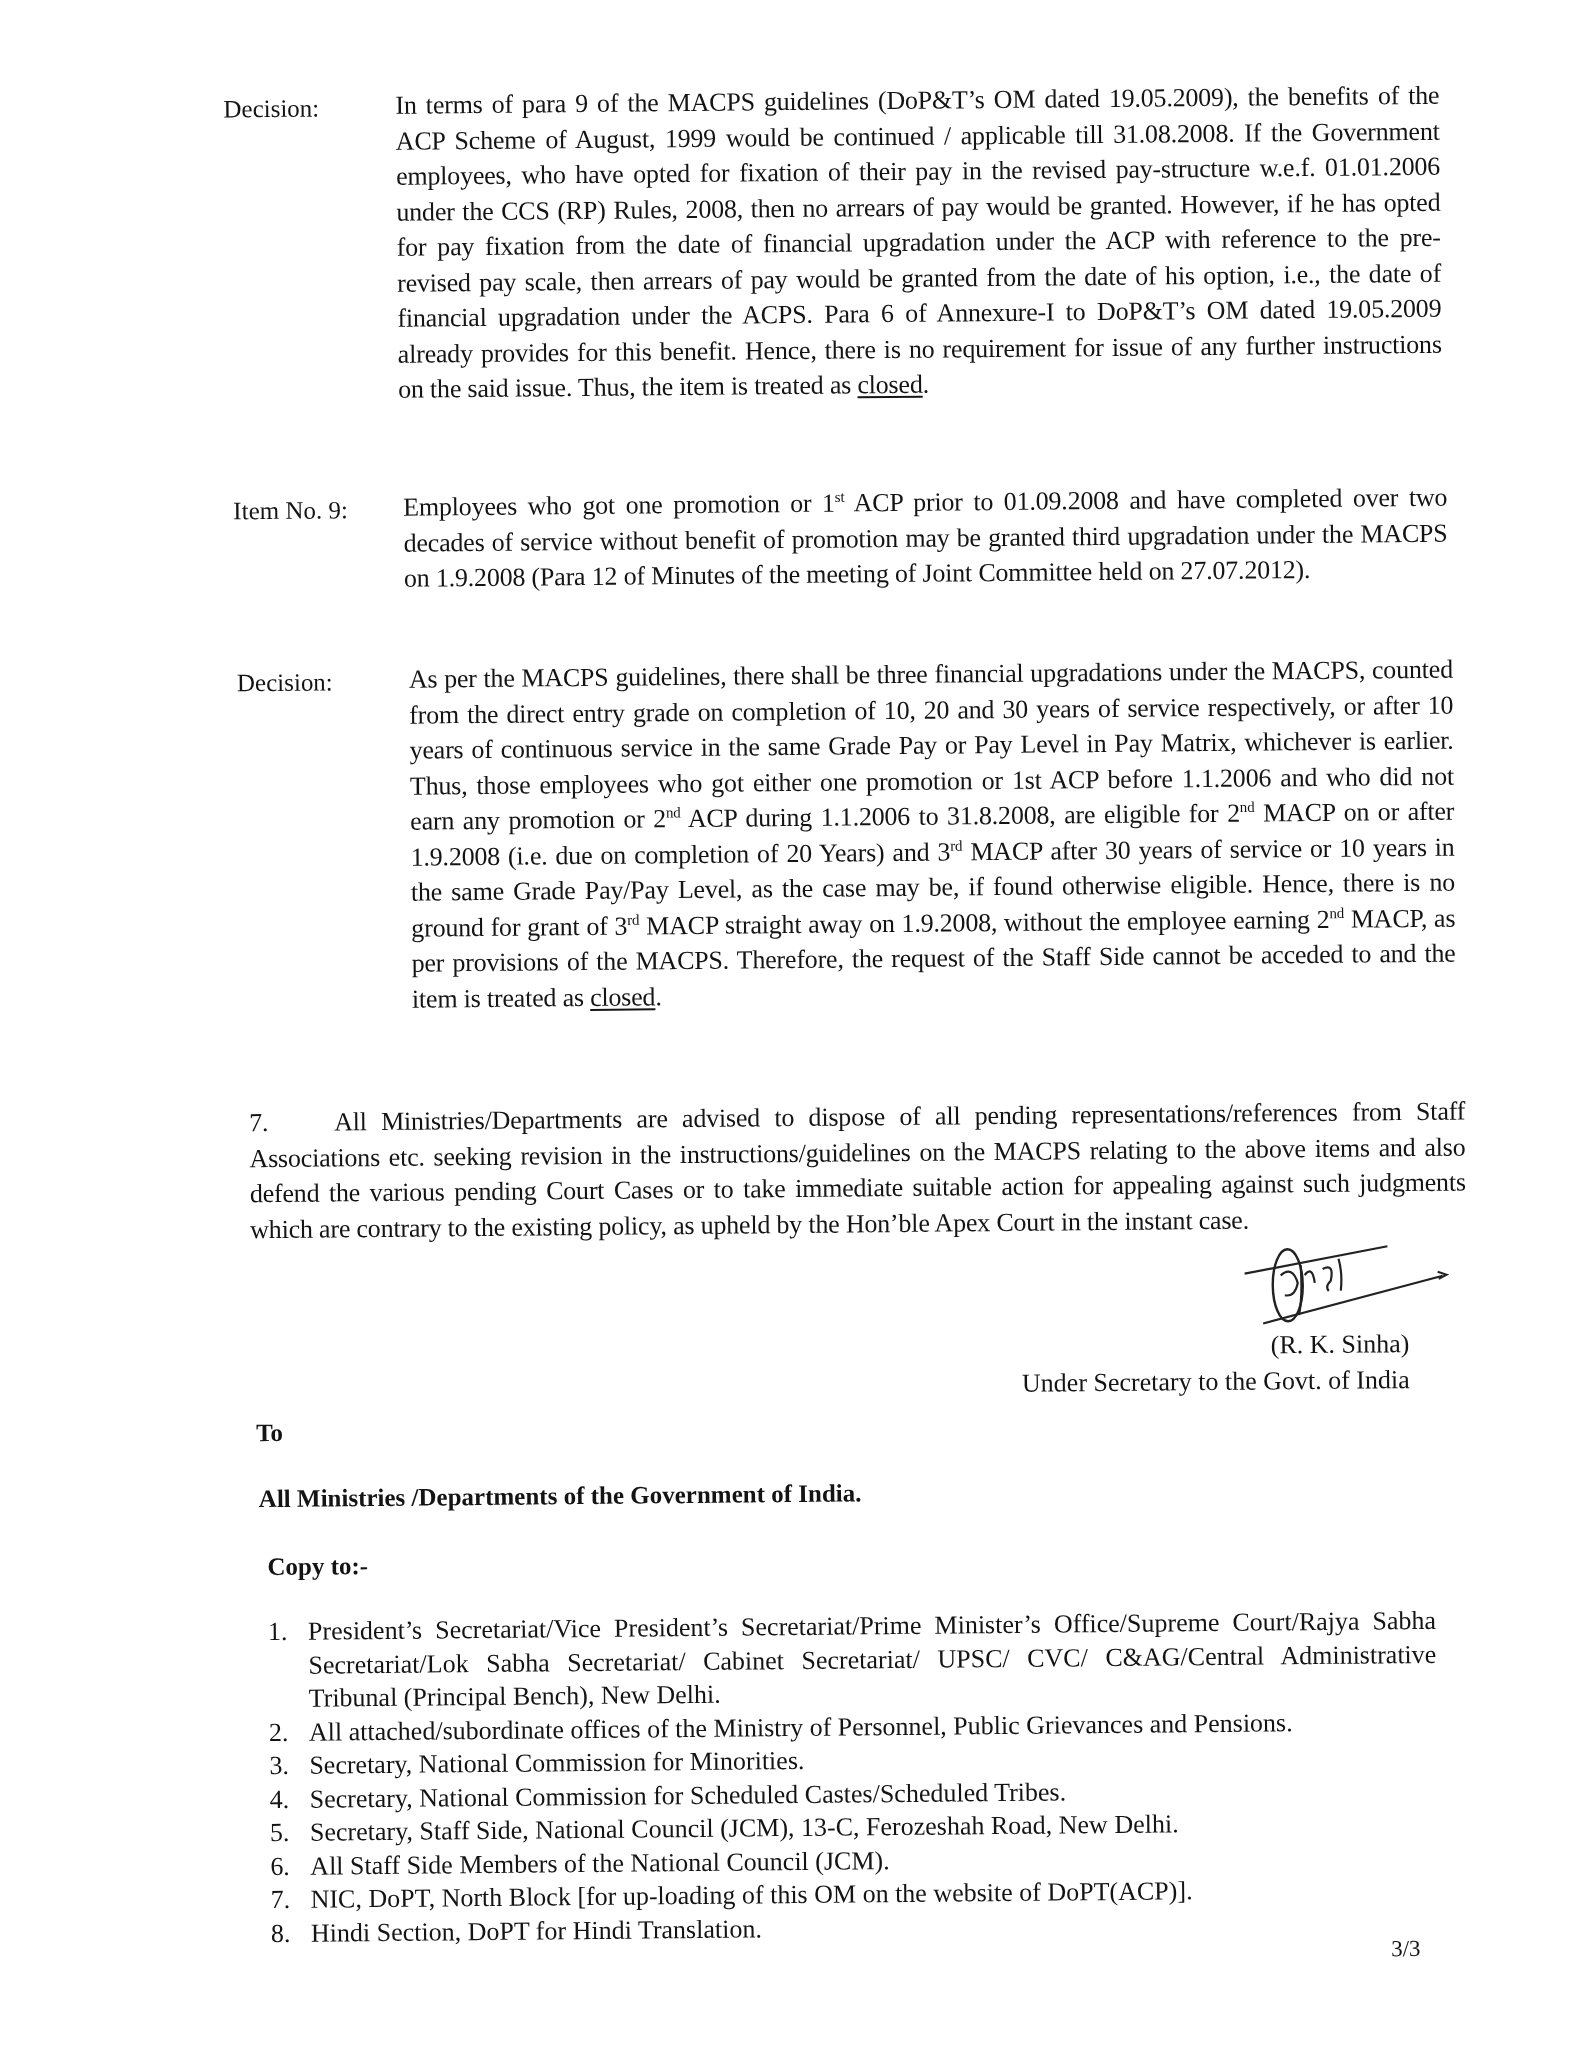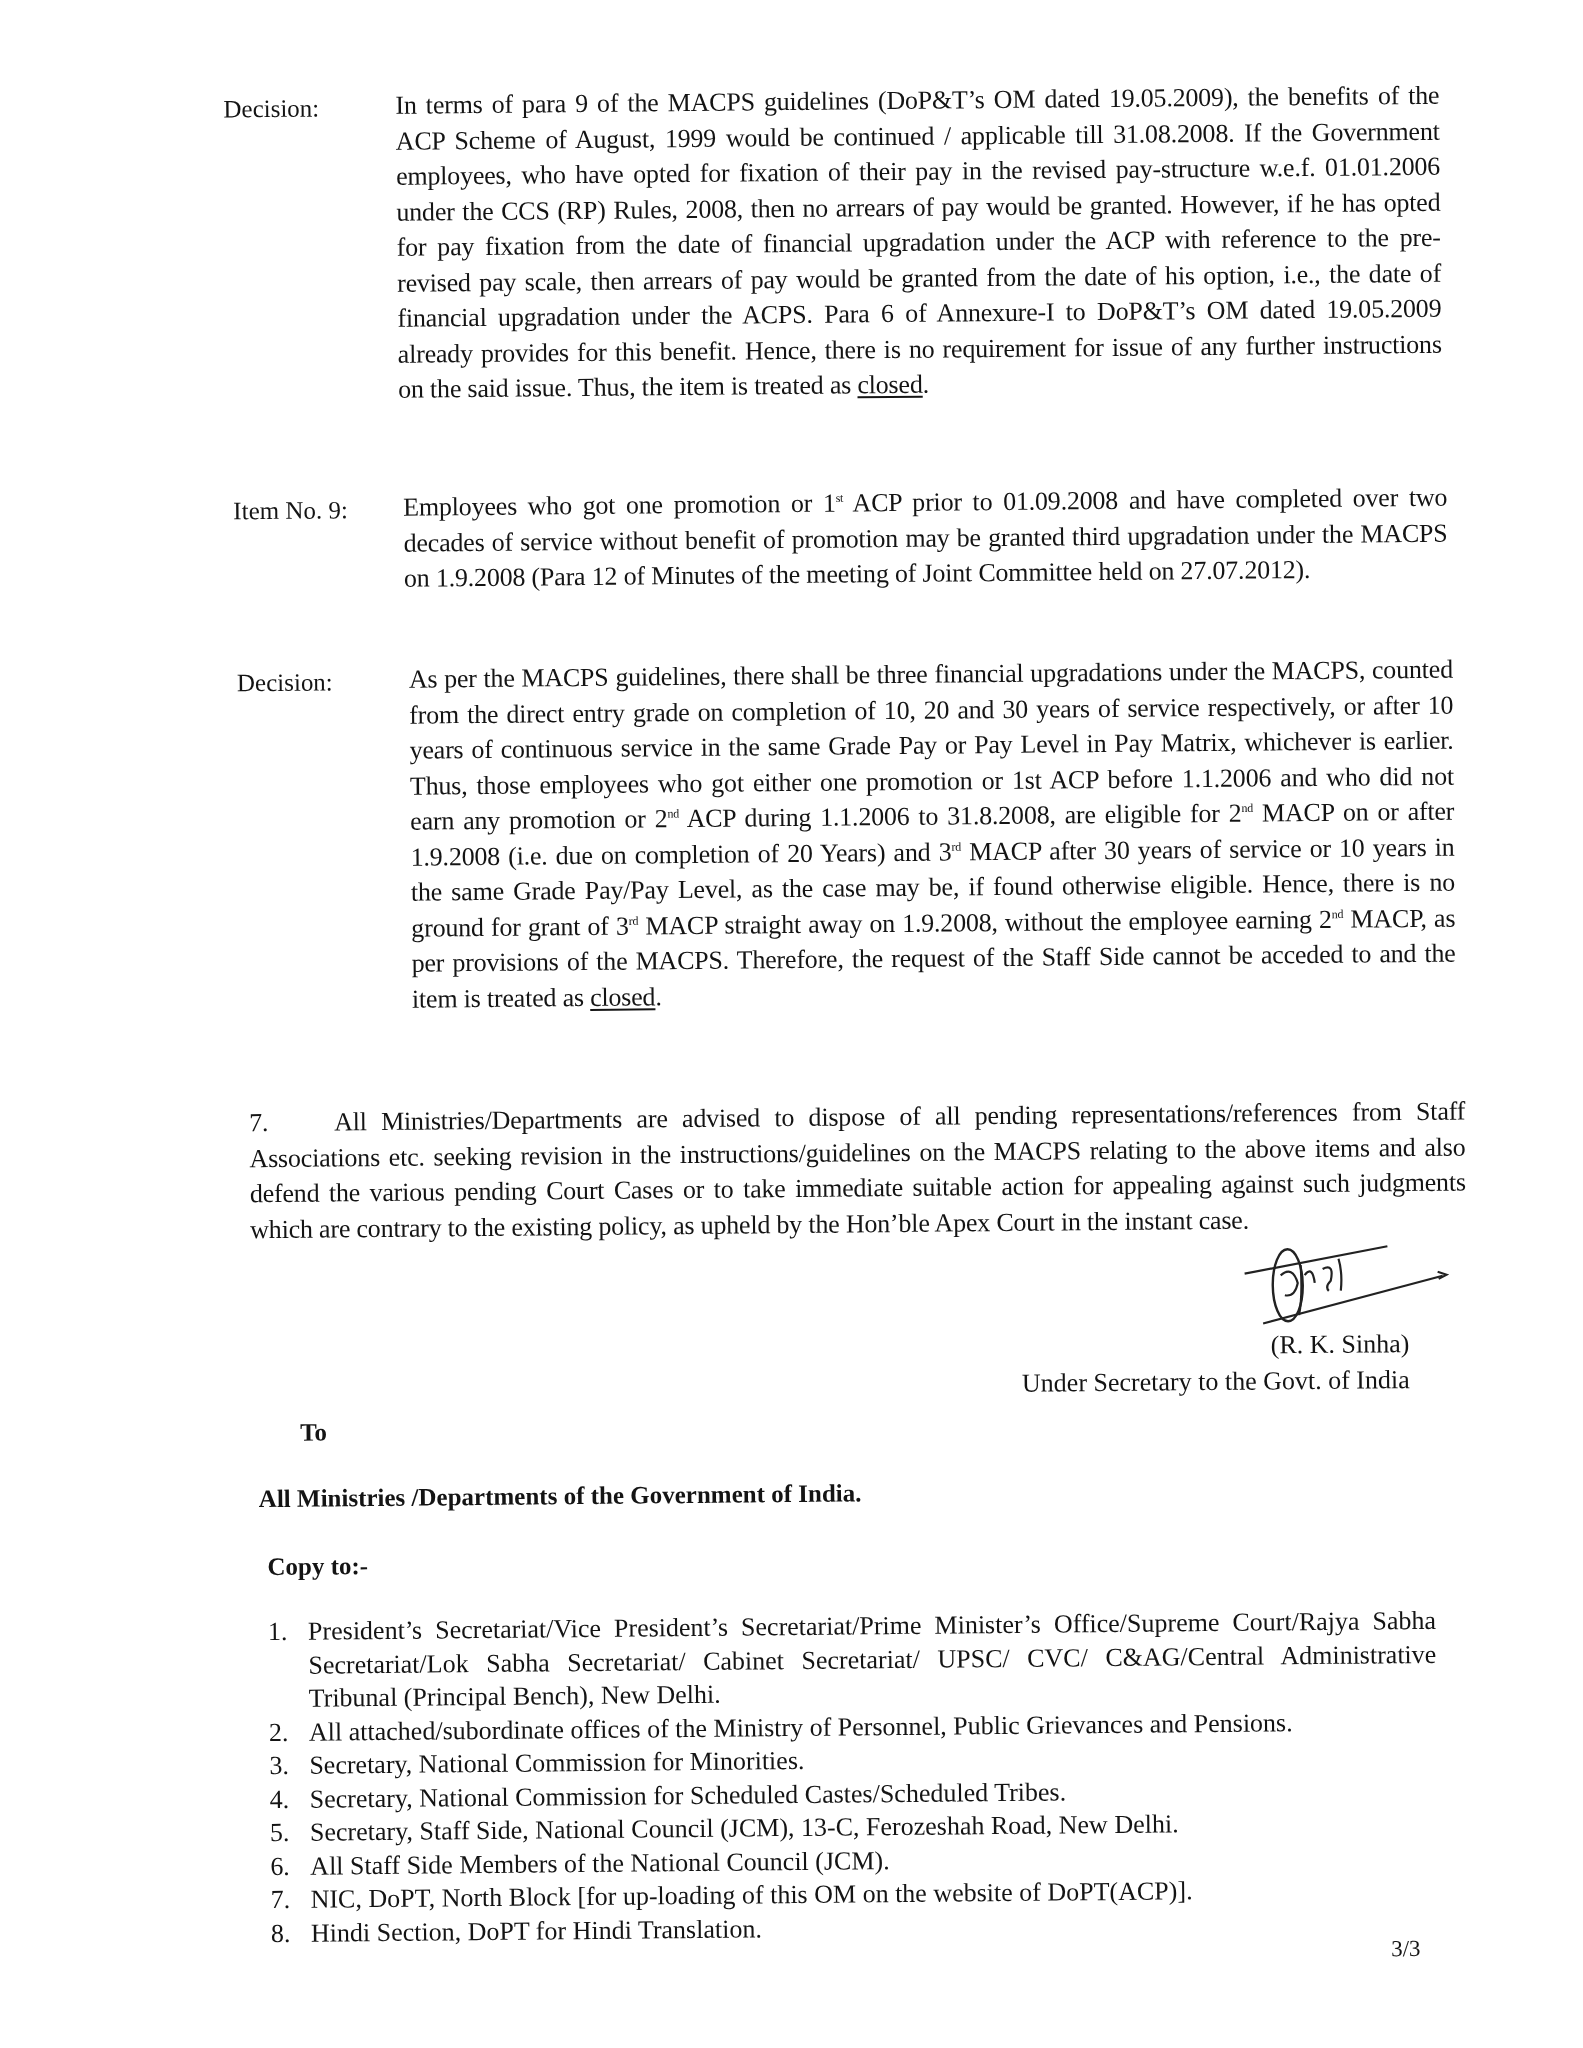--- a/index.html
+++ b/index.html
@@ -33,21 +33,21 @@
     .label.bold { font-weight: normal; }
     .para {
       position: absolute;
       font-size: 26px;
       line-height: 35.5px;
       text-align: justify;
       text-align-last: left;
       letter-spacing: -0.2px;
     }
     .para u { text-decoration: underline; text-underline-offset: 3px; }
-    sup { font-size: 12px; line-height: 0; vertical-align: super; }
+    sup { font-size: 15px; line-height: 0; vertical-align: super; }
     .num7 { display: inline-block; width: 85px; }
     .sig-block {
       position: absolute;
       text-align: right;
       font-size: 26px;
       line-height: 36px;
     }
     .to-block {
       position: absolute;
       font-size: 25px;
@@ -110,21 +110,21 @@
     <ellipse cx="45" cy="50" rx="15" ry="36" stroke="#222" stroke-width="2.4" fill="none"></ellipse>
     <path d="M38,40 Q50,30 55,48 Q52,62 42,60 M58,30 Q60,60 56,80 M62,40 Q70,30 72,48 M80,34 Q92,28 88,46 Q82,52 86,56 M96,24 Q100,38 98,56" stroke="#222" stroke-width="2.2" fill="none"></path>
     <path d="M195,38 L204,41 L196,45" stroke="#222" stroke-width="2" fill="none"></path>
   </svg>
 
   <div class="sig-block" style="left:900px; top:1332px; width:506px;">
     <div>(R. K. Sinha)</div>
     <div>Under Secretary to the Govt. of India</div>
   </div>
 
-  <div class="to-block" style="left:252px; top:1414px;margin-left:44px;">To</div>
+  <div class="to-block" style="left:252px; top:1414px;">To</div>
   <div class="to-block" style="left:254px; top:1480px;">All Ministries /Departments of the Government of India.</div>
 
   <div class="to-block" style="left:262px; top:1548px;">Copy to:-</div>
 
   <ul class="copy-list" style="left:262px; top:1610px; width:1168px;">
     <li>
         <span class="n">1.</span>
         <span class="t">President’s Secretariat/Vice President’s Secretariat/Prime Minister’s Office/Supreme Court/Rajya Sabha Secretariat/Lok Sabha Secretariat/ Cabinet Secretariat/ UPSC/ CVC/ C&amp;AG/Central Administrative Tribunal (Principal Bench), New Delhi.</span>
       </li>
     <li>

